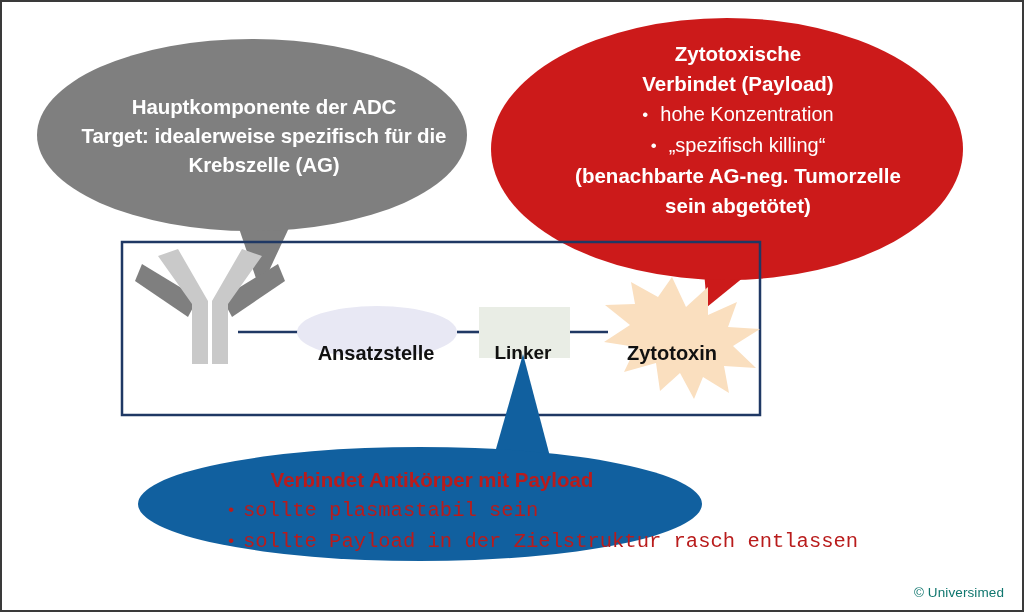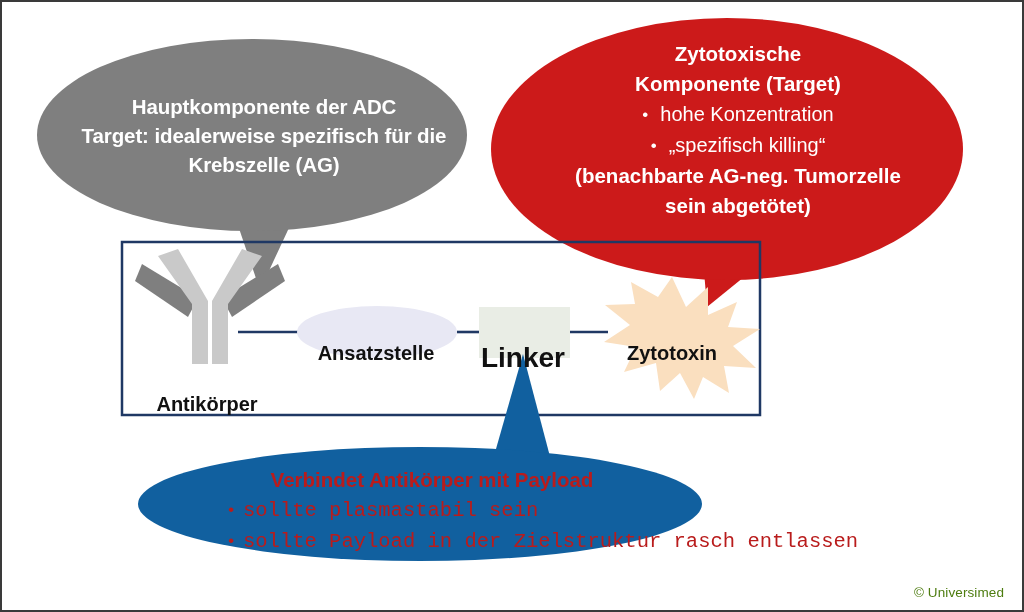--- a/index.html
+++ b/index.html
@@ -118,36 +118,36 @@
   #label-ansatzstelle {
     left: 294px;
     top: 317px;
     width: 160px;
     font-size: 20px;
   }
   #label-linker {
     left: 476px;
     top: 317px;
     width: 90px;
-    font-size: 28px;
+    font-size: 19px;
   }
   #label-zytotoxin {
     left: 607px;
     top: 317px;
     width: 126px;
     font-size: 20px;
   }
 
   
   #copyright {
     position: absolute;
     right: 18px;
     bottom: 10px;
     font-size: 13.5px;
-    color: #4d7c0f;
+    color: #0f766e;
     white-space: nowrap;
     letter-spacing: 0.1px;
   }
 </style>
 </head>
 <body>
 
 <div id="figure">
 
   <svg id="svg-layer" viewBox="0 0 1024 612" xmlns="http://www.w3.org/2000/svg">
@@ -206,41 +206,40 @@
   </svg>
 
   <div class="txt" id="gray-text">
     <div>Hauptkomponente der ADC</div>
     <div>Target: idealerweise spezifisch für die</div>
     <div>Krebszelle (AG)</div>
   </div>
 
   <div class="txt" id="red-text">
     <div class="hd">Zytotoxische</div>
-    <div class="hd">Komponente (Target)</div>
+    <div class="hd">Verbindet (Payload)</div>
     <div class="bullet-line">
       <span class="dot">•</span><span>hohe Konzentration</span>
     </div>
     <div class="bullet-line">
       <span class="dot">•</span><span>„spezifisch killing“</span>
     </div>
     <div class="tail-line">(benachbarte AG-neg. Tumorzelle</div>
     <div class="tail-line">sein abgetötet)</div>
   </div>
 
   <div class="txt" id="blue-text">
     <span class="hd">Verbindet Antikörper mit Payload</span>
     <span class="bullet-line">
       <span class="dot">•</span><span>sollte plasmastabil sein</span>
     </span>
     <span class="bullet-line">
       <span class="dot">•</span><span>sollte Payload in der Zielstruktur rasch entlassen</span>
     </span>
   </div>
 
-  <div class="node-label" id="label-antikoerper">Antikörper</div>
   <div class="node-label" id="label-ansatzstelle">Ansatzstelle</div>
   <div class="node-label" id="label-linker">Linker</div>
   <div class="node-label" id="label-zytotoxin">Zytotoxin</div>
 
   <div id="copyright">© Universimed</div>
 
 </div>
 
 </body></html>

